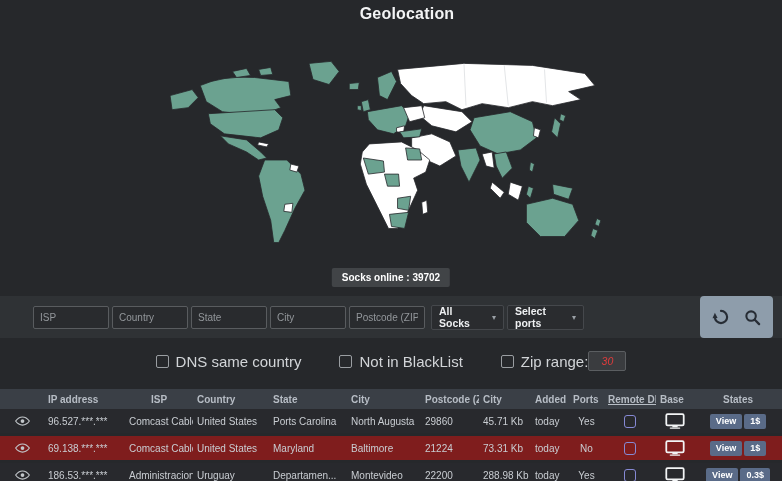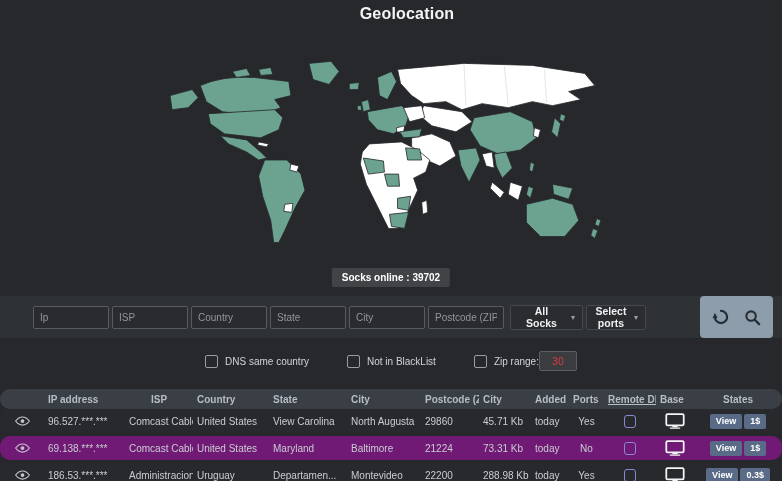--- a/index.html
+++ b/index.html
@@ -34,64 +34,64 @@
     width:76px; height:23px; margin-right:3px;
     background:#292b2e; border:1px solid #595c5f; border-radius:2px;
     color:#cfd2d5; font-size:10px; padding:0 6px; outline:none;
     font-family:inherit;
   }
   .fin::placeholder { color:#93979b; }
   .select {
     height:25px; margin-left:3px; padding:0 7px;
     background:#2a2c2f; border:1px solid #45484c; border-radius:2px;
     display:flex; align-items:center; justify-content:space-between;
-    font-size:10.5px; font-weight:bold; color:#eef0f2; cursor:pointer;text-align:center;
+    font-size:10.5px; font-weight:bold; color:#eef0f2; cursor:pointer;
   }
   .select.s1 { width:73px; }
-  .select.s2 { width:60px; }
+  .select.s2 { width:77px; }
   .chev { font-size:8px; color:#9aa0a6; margin-left:6px; }
   .actions {
     margin-left:auto; margin-right:9px;
     width:73px; height:42px; background:#8e9dab; border-radius:4px;
     display:flex; align-items:center; justify-content:center; gap:14px;
   }
   .icon-btn { display:flex; align-items:center; justify-content:center; cursor:pointer; background:none; border:none; padding:0; }
   
   .checkrow {
     position:absolute; top:346px; left:0; width:782px; height:30px;
     display:flex; align-items:center; justify-content:center; gap:38px;
   }
   .cbg { display:flex; align-items:center; gap:7px; cursor:pointer; }
   .cb {
     width:13px; height:13px; border:1px solid #9a9ea2; border-radius:2px;
     background:transparent; display:inline-block;
   }
-  .cbl { font-size:10px; color:#d2d5d8; }
+  .cbl { font-size:15px; color:#d2d5d8; }
   .zipgroup { display:flex; align-items:center; gap:0; }
   .zip {
     width:38px; height:20px; background:#3a3c3f; border:1px solid #5b5e61;
     border-radius:2px; color:#e03c3c; font-size:10.5px; text-align:center;
-    outline:none; font-family:inherit;
+    outline:none; font-family:inherit;font-style:italic;
   }
   
   .table { position:absolute; top:389px; left:0; width:782px; }
   .thead, .trow {
     display:grid;
     grid-template-columns:44px 81px 68px 76px 78px 74px 58px 52px 38px 35px 52px 38px 1fr;
-    align-items:center; width:782px;border-radius:10px;
+    align-items:center; width:782px;
   }
   .thead { height:20px; background:#3a3f46; }
   .th {
     font-size:10px; font-weight:bold; color:#b7bdc5;
     padding-left:4px; white-space:nowrap; overflow:hidden;
   }
   .th.center { text-align:center; padding-left:0; }
   .th.u { text-decoration:underline; }
   .trow { height:24px; margin-bottom:3px; background:#28292d; }
-  .trow.alt { background:#701a75; }
+  .trow.alt { background:#7f1d1d; }
   .td {
     font-size:10px; color:#c9cdd2; padding-left:4px;
     white-space:nowrap; overflow:hidden;
   }
   .td.center { display:flex; justify-content:center; padding-left:0; overflow:visible; }
   .rcb {
     width:12px; height:13px; border:1px solid #8689d4; border-radius:3px;
     display:inline-block; background:transparent; cursor:pointer;
   }
   .btn {
@@ -166,21 +166,20 @@
       <path d="M432 160 L436 162 L434 168 L430 166 Z" fill="#6ba290"></path>
     </g>
   </svg>
 </div>
 
 <div class="badge">
   <span>Socks online : 39702</span>
 </div>
 
 <div class="filterbar">
-  <input class="fin" placeholder="Ip" style="">
   <input class="fin" placeholder="ISP" style="">
   <input class="fin" placeholder="Country" style="">
   <input class="fin" placeholder="State" style="">
   <input class="fin" placeholder="City" style="">
   <input class="fin" placeholder="Postcode (ZIP)" style="">
   <div class="select s1">
     <span>All Socks</span>
     <span class="chev">▾</span>
   </div>
   <div class="select s2">
@@ -241,21 +240,21 @@
   <div class="trow">
     <div class="td center">
       <svg class="eye" width="15" height="10" viewBox="0 0 24 16">
         <path d="M12 1.5 C6.5 1.5 2.8 5.5 1 8 C2.8 10.5 6.5 14.5 12 14.5 C17.5 14.5 21.2 10.5 23 8 C21.2 5.5 17.5 1.5 12 1.5 Z" fill="none" stroke="#c3c7cb" stroke-width="1.8"></path>
         <circle cx="12" cy="8" r="3" fill="#c3c7cb"></circle>
       </svg>
     </div>
     <div class="td">96.527.***.***</div>
     <div class="td">Comcast Cable ...</div>
     <div class="td">United States</div>
-    <div class="td">View Carolina</div>
+    <div class="td">Ports Carolina</div>
     <div class="td">North Augusta</div>
     <div class="td">29860</div>
     <div class="td">45.71 Kb</div>
     <div class="td">today</div>
     <div class="td center">Yes</div>
     <div class="td center">
         <span class="rcb"></span>
       </div>
     <div class="td center">
       <svg width="20" height="16" viewBox="0 0 22 18">

